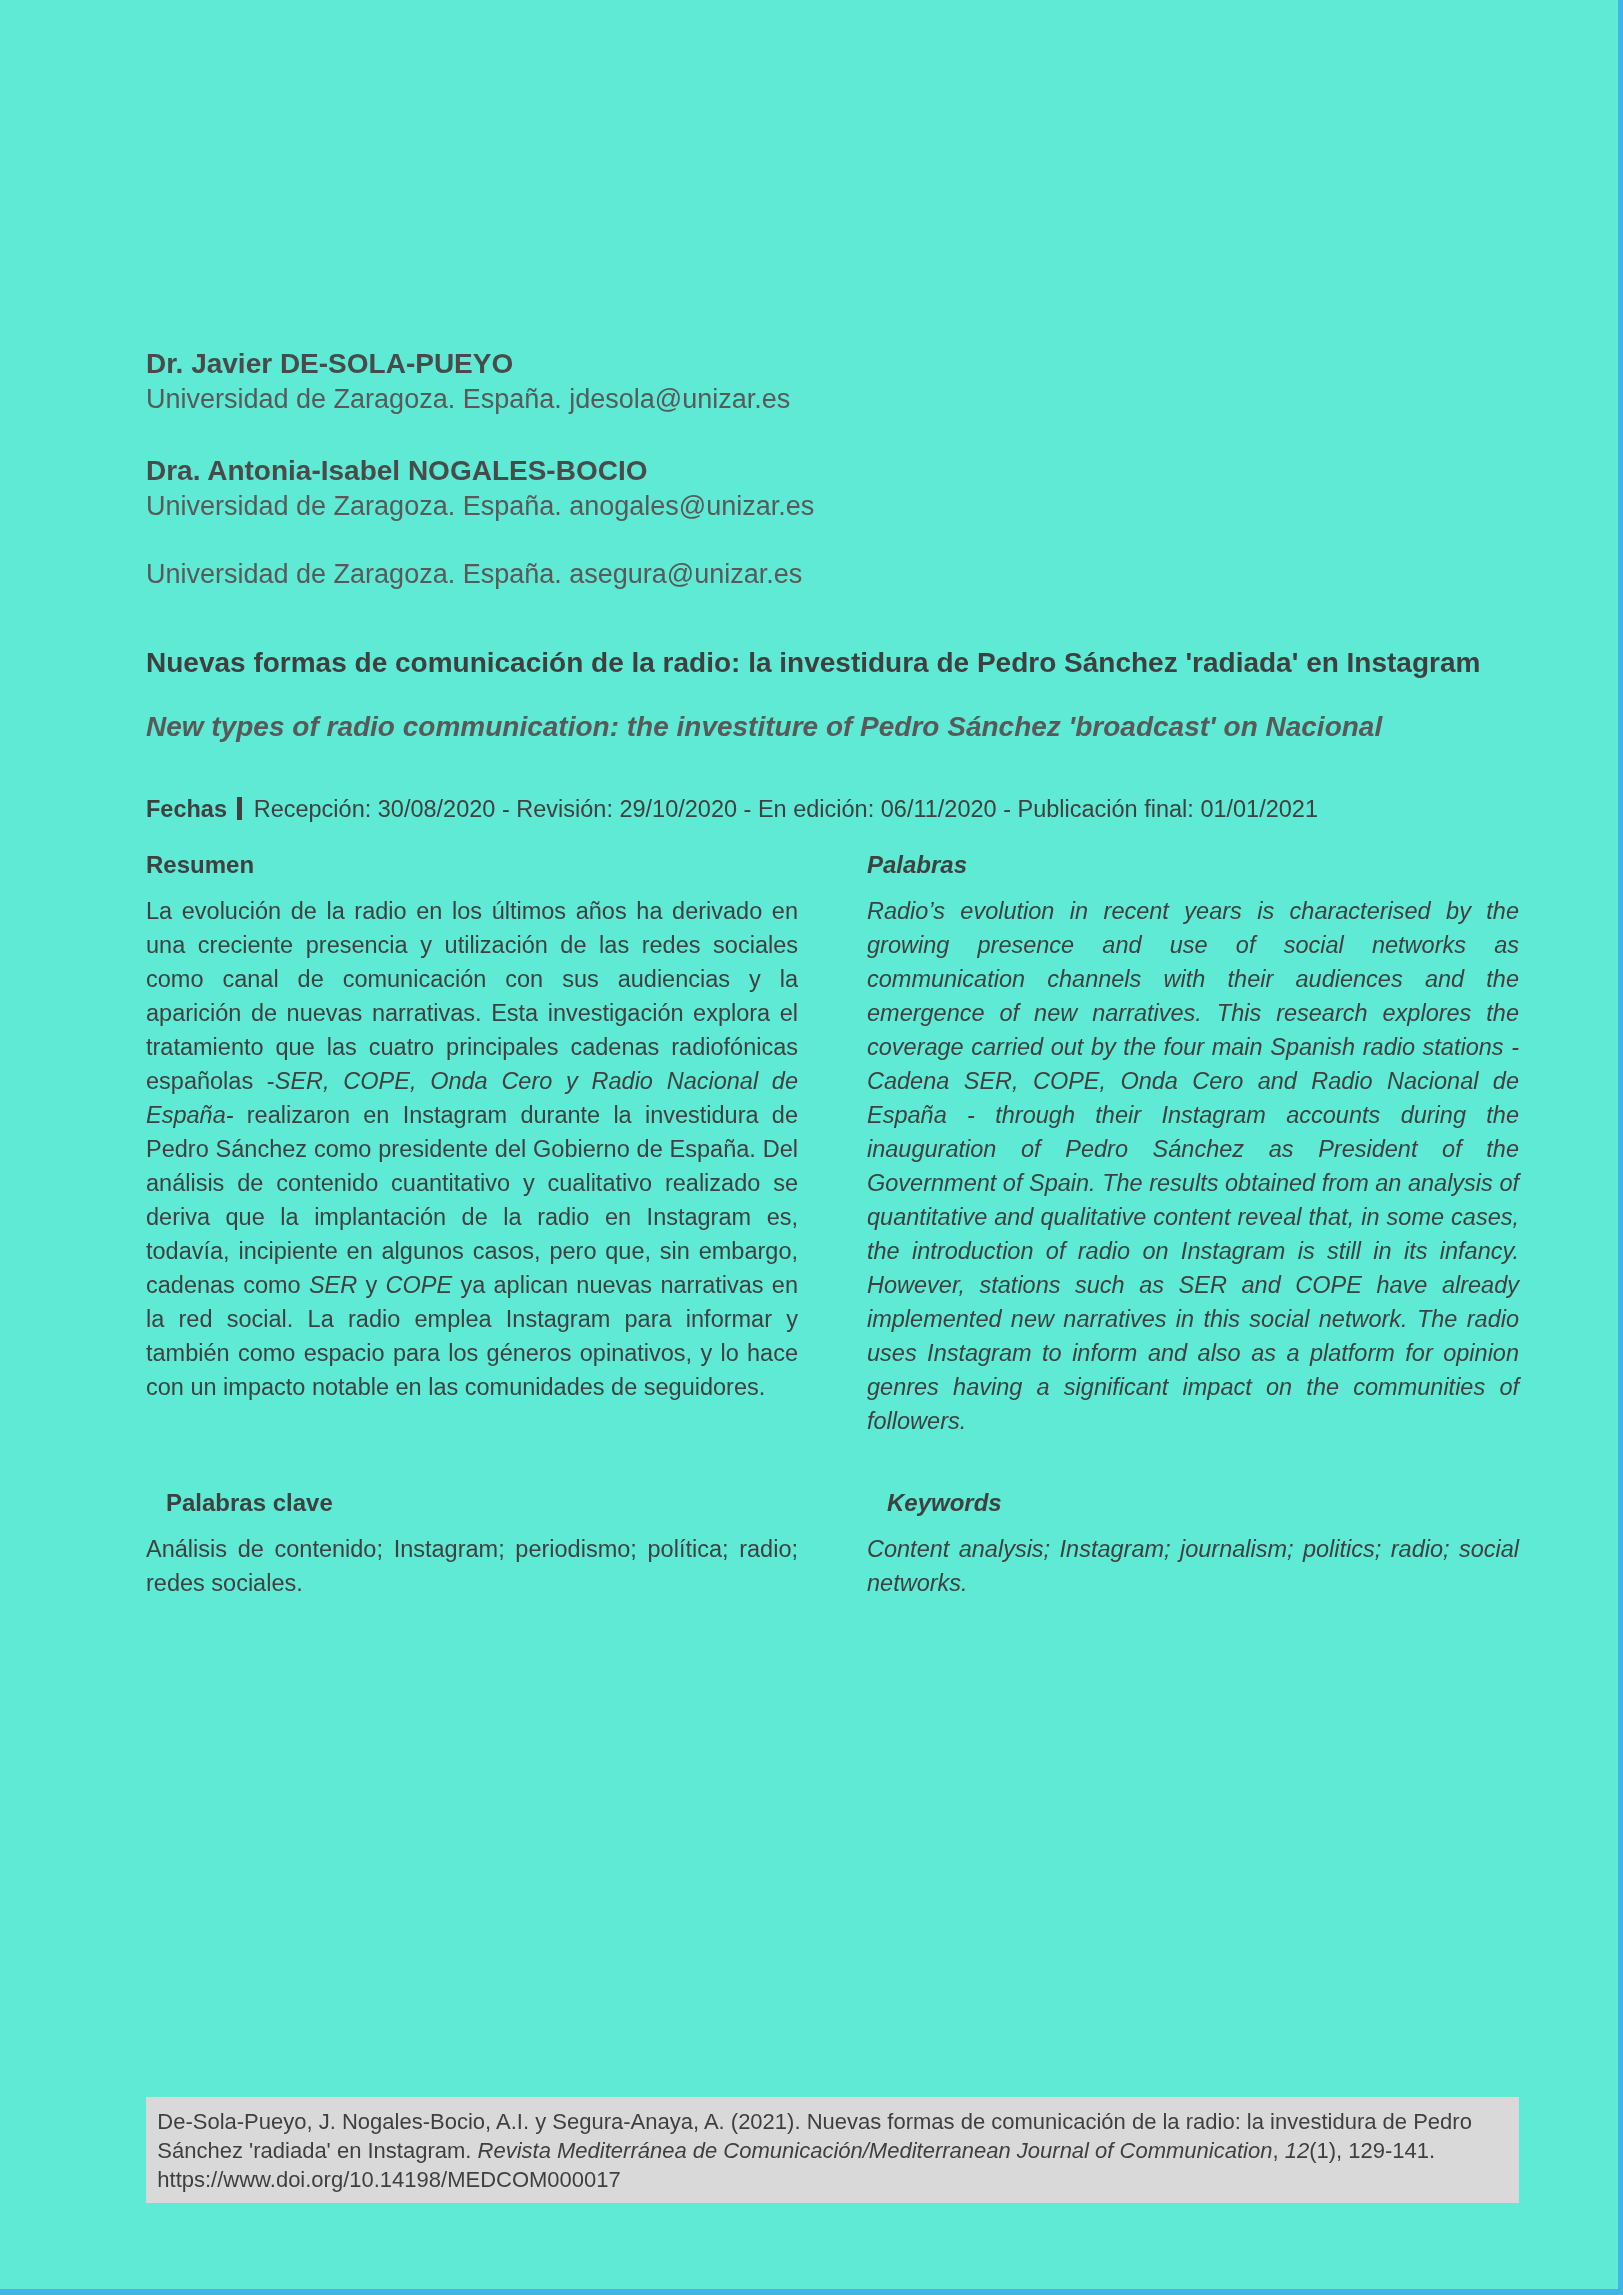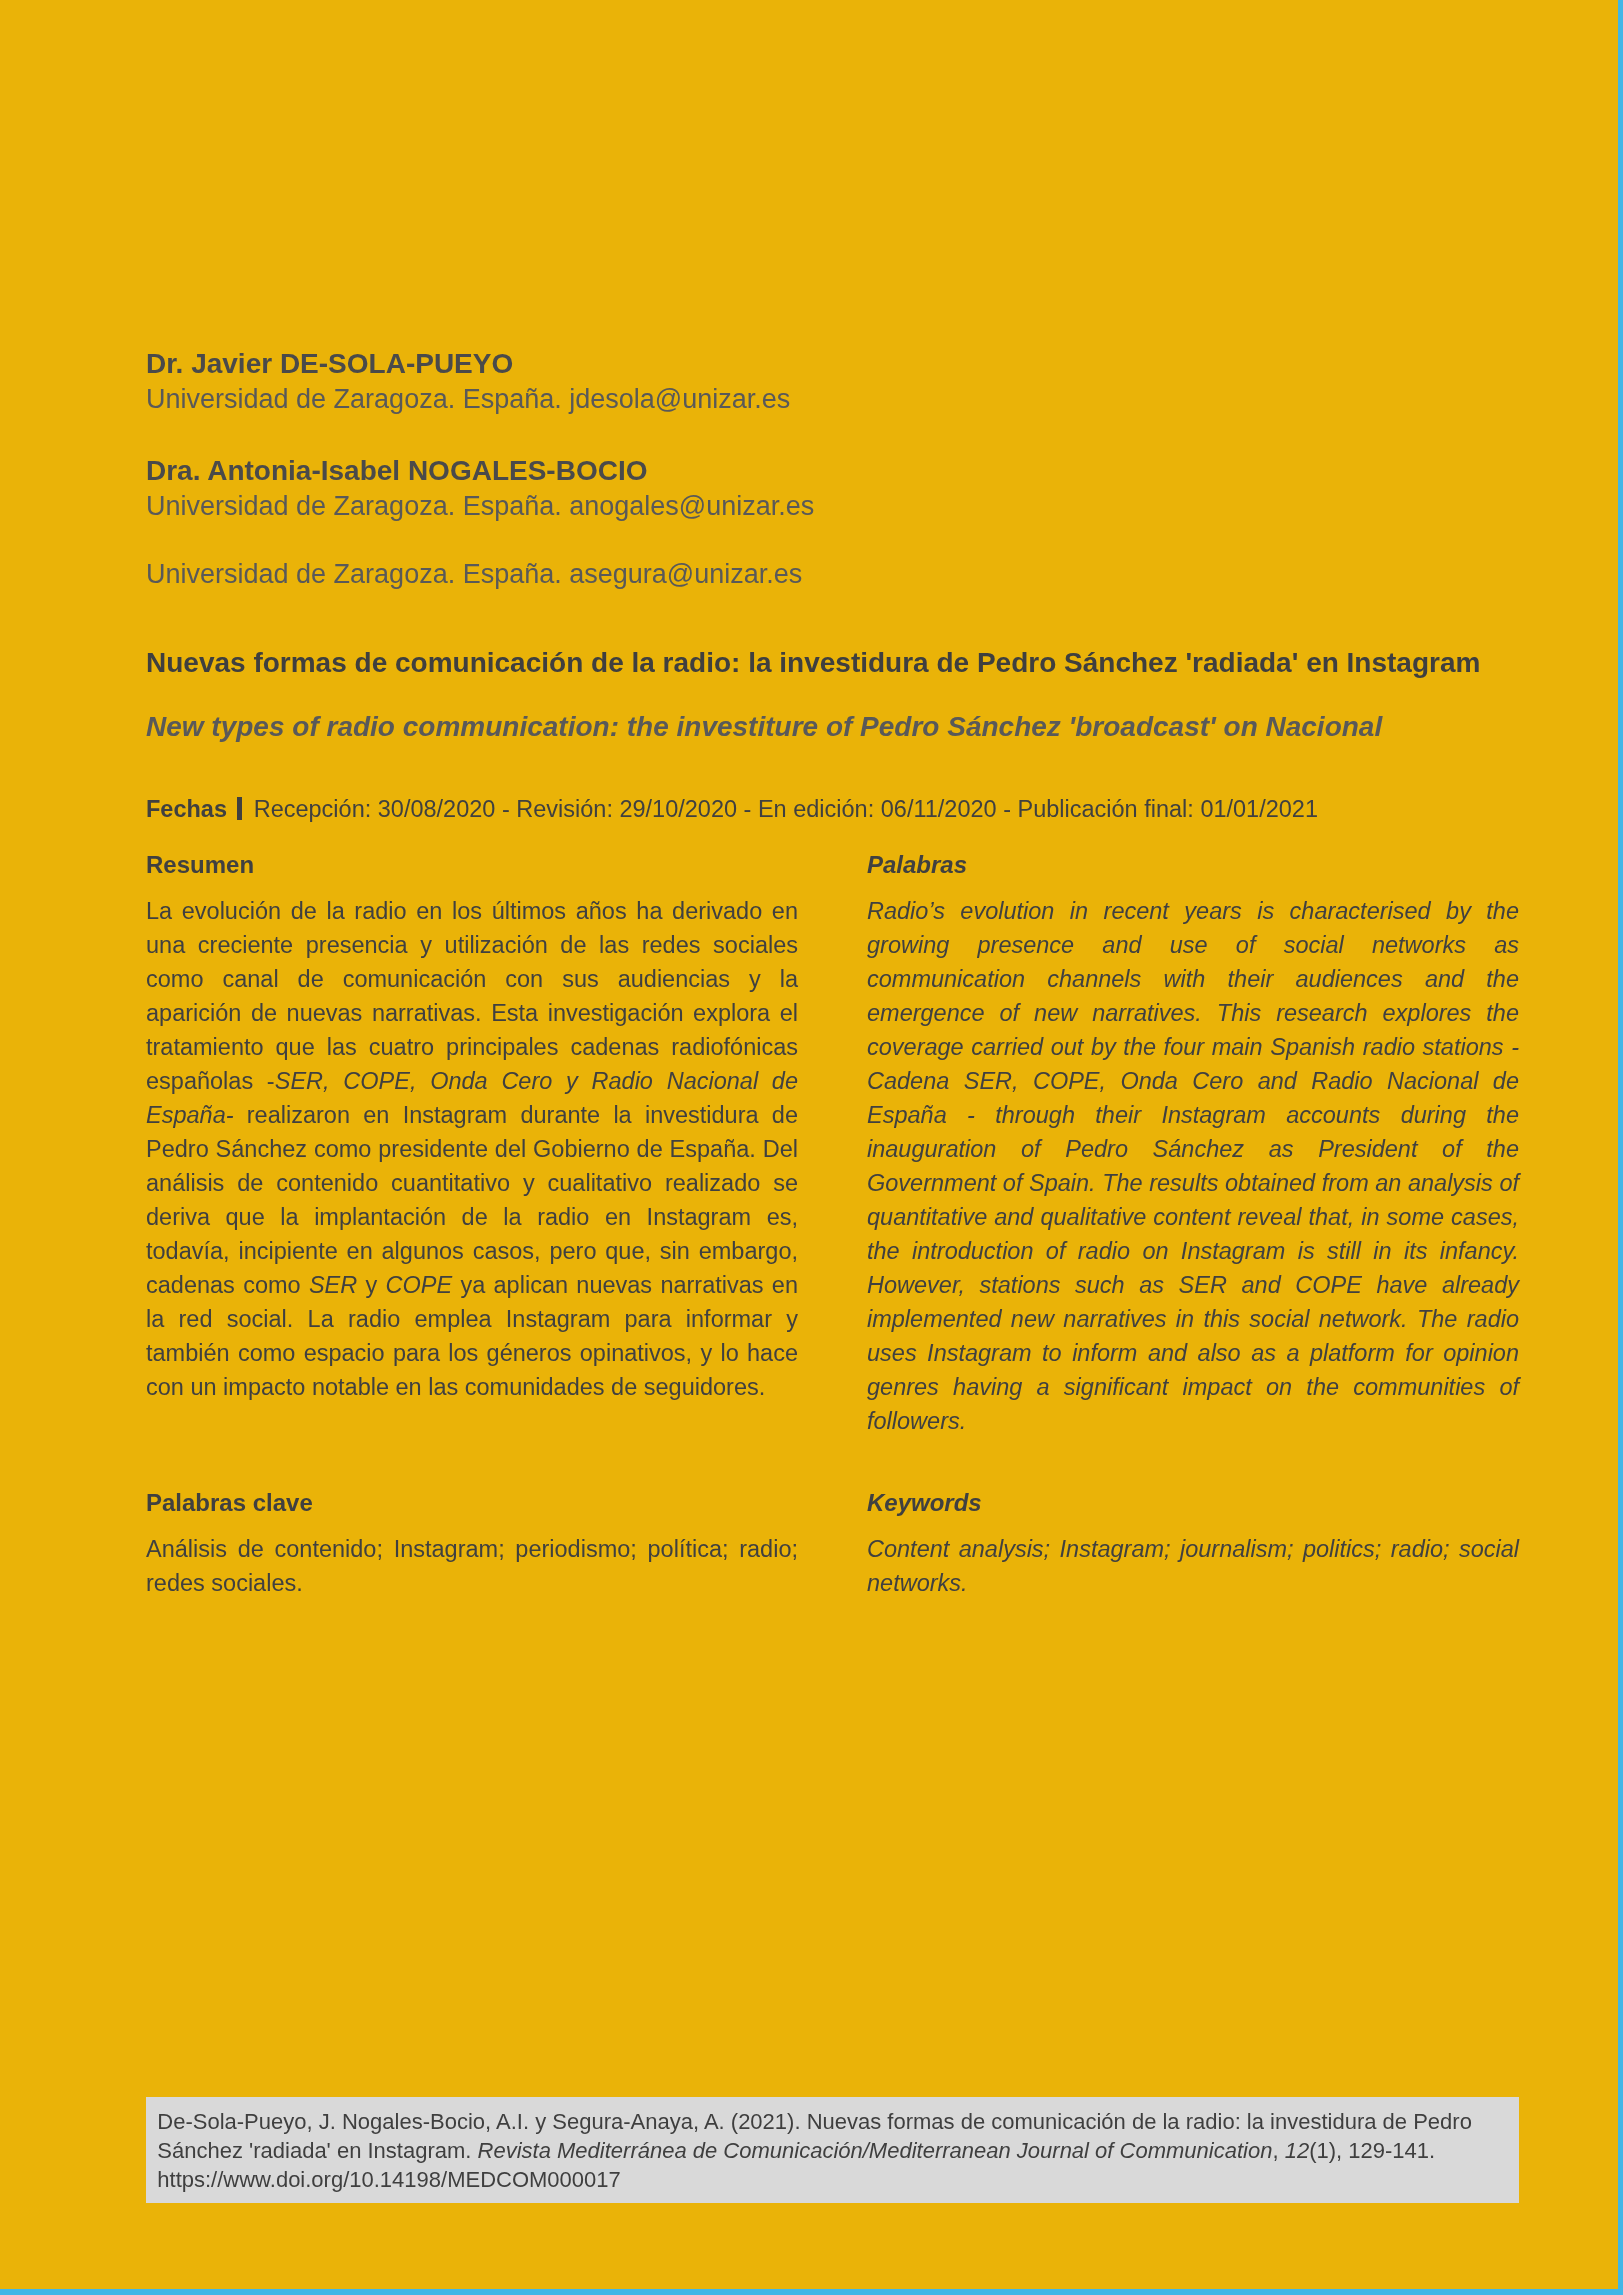--- a/index.html
+++ b/index.html
@@ -2,21 +2,21 @@
 <html lang="es" style="font-size:13px"><head>
 <meta charset="utf-8">
 <style>
   * { margin:0; padding:0; box-sizing:border-box; }
   html, body { background:#888; }
   .page {
     position:relative;
     width:1624px;
     height:2295px;
     margin:0 auto;
-    background:#eab308;
+    background:#5eead4;
     font-family:"Liberation Sans", sans-serif;
     color:#404040;
     overflow:hidden;
   }
   .edge-right {
     position:absolute; top:0; right:0; width:6.5px; height:100%;
     background:#41b6e6;
   }
   .edge-bottom {
     position:absolute; bottom:0; left:0; width:100%; height:6.5px;
@@ -68,21 +68,21 @@
     margin-bottom:13px;
     line-height:32px;
   }
   .it, .italic-text { font-style:italic; }
   .body-text {
     font-size:23.5px;
     line-height:34px;
     text-align:justify;
     color:#404040;
   }
-  .kw-head { margin-top:49px; }
+  .kw-head { margin-top:49px;margin-left:20px; }
   .citation-box {
     position:absolute;
     left:146px; right:105px; top:2097px;
     background:#d9d9d9;
     padding:9.7px 11.3px;
     font-size:22px;
     line-height:29px;
     color:#3f3f3f;
   }
   .doi { color:#3f3f3f; text-decoration:none; }

